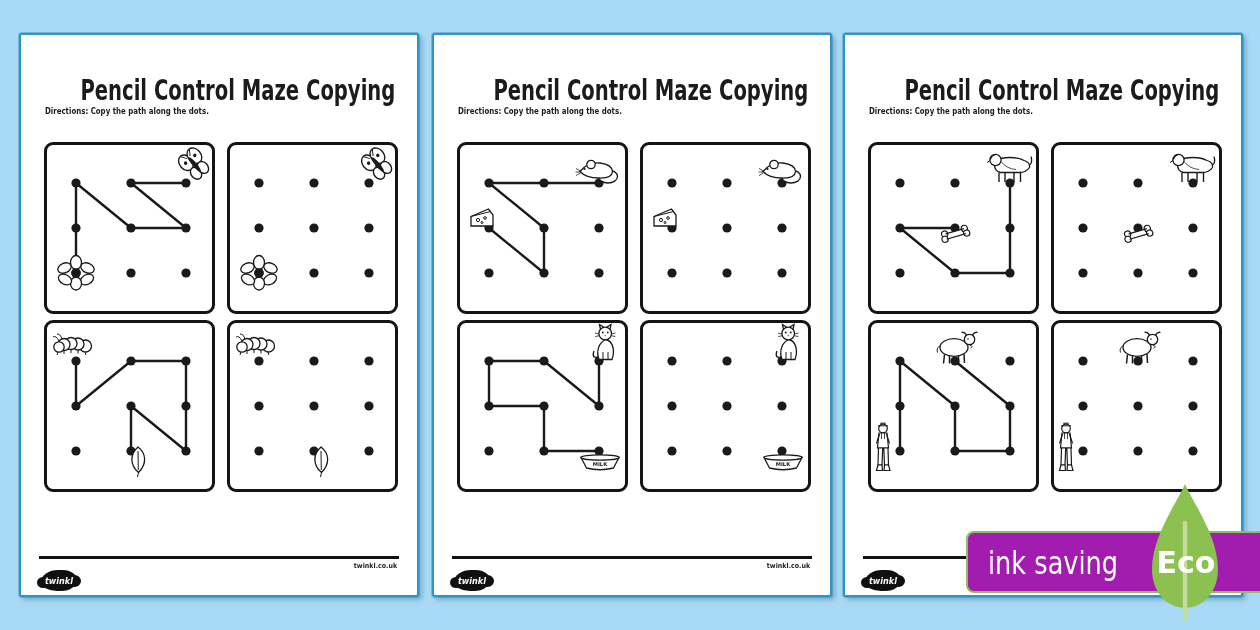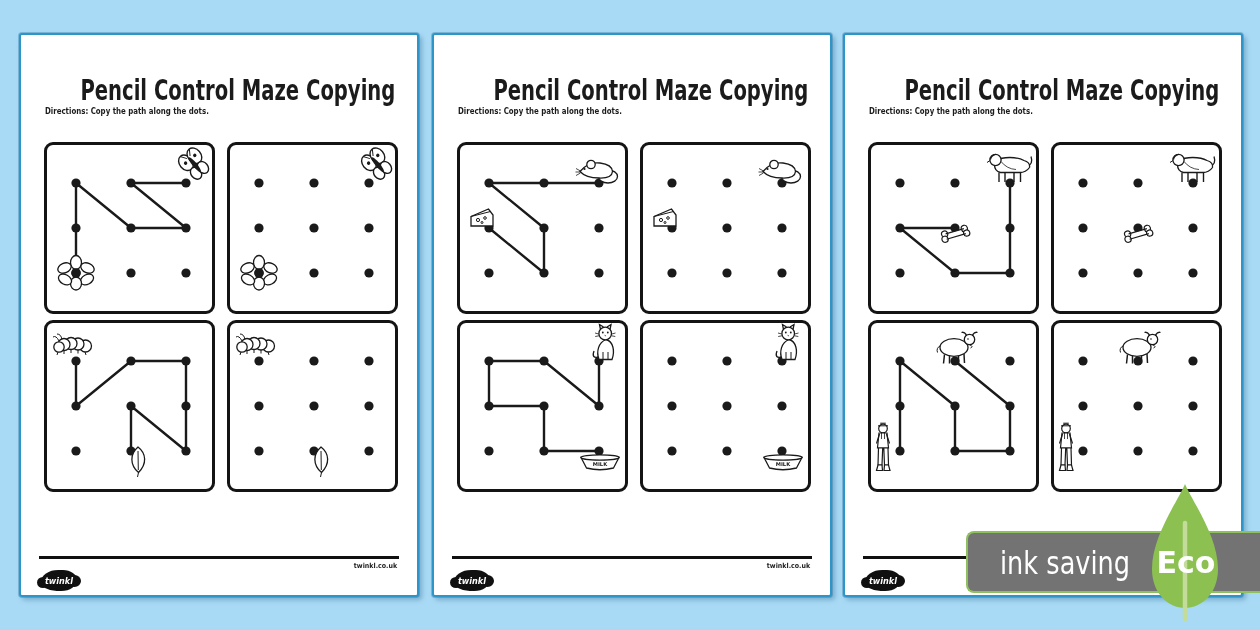--- a/index.html
+++ b/index.html
@@ -33,21 +33,21 @@
       border-radius:55% 45% 50% 50% / 65% 55% 60% 50%;}
   .logo::before{content:"";position:absolute;left:-2px;top:7px;width:12px;height:11px;background:#101010;border-radius:50%;}
   .logo::after{content:"";position:absolute;right:-2px;top:5px;width:13px;height:12px;background:#101010;border-radius:50%;}
   .logo span{position:absolute;left:0;right:0;top:0;bottom:0;z-index:2;color:#fff;font-size:9.5px;
       font-weight:bold;font-style:italic;text-align:center;line-height:21px;transform:scaleX(.85);}
 
   .url{position:absolute;top:527px;right:20px;font-size:7px;font-weight:bold;color:#222;
        transform:scaleX(.9);transform-origin:right center;}
 
   .eco-banner{position:absolute;left:966px;top:531px;width:294px;height:62px;box-sizing:border-box;
-       background:#737373;border:2px solid #90bf5f;border-right:none;border-radius:8px 0 0 8px;z-index:4;padding-left:12px;}
+       background:#a21caf;border:2px solid #90bf5f;border-right:none;border-radius:8px 0 0 8px;z-index:4;}
   .ink{display:inline-block;margin-left:20px;margin-top:11px;font-size:32px;color:#ffffff;
        white-space:nowrap;transform:scaleX(.8);transform-origin:left center;}
   .eco-leaf{position:absolute;left:1140px;top:481px;width:90px;height:142px;z-index:5;}
 </style>
 </head>
 <body>
 
 <div class="canvas">
 
   <section class="page p1">

